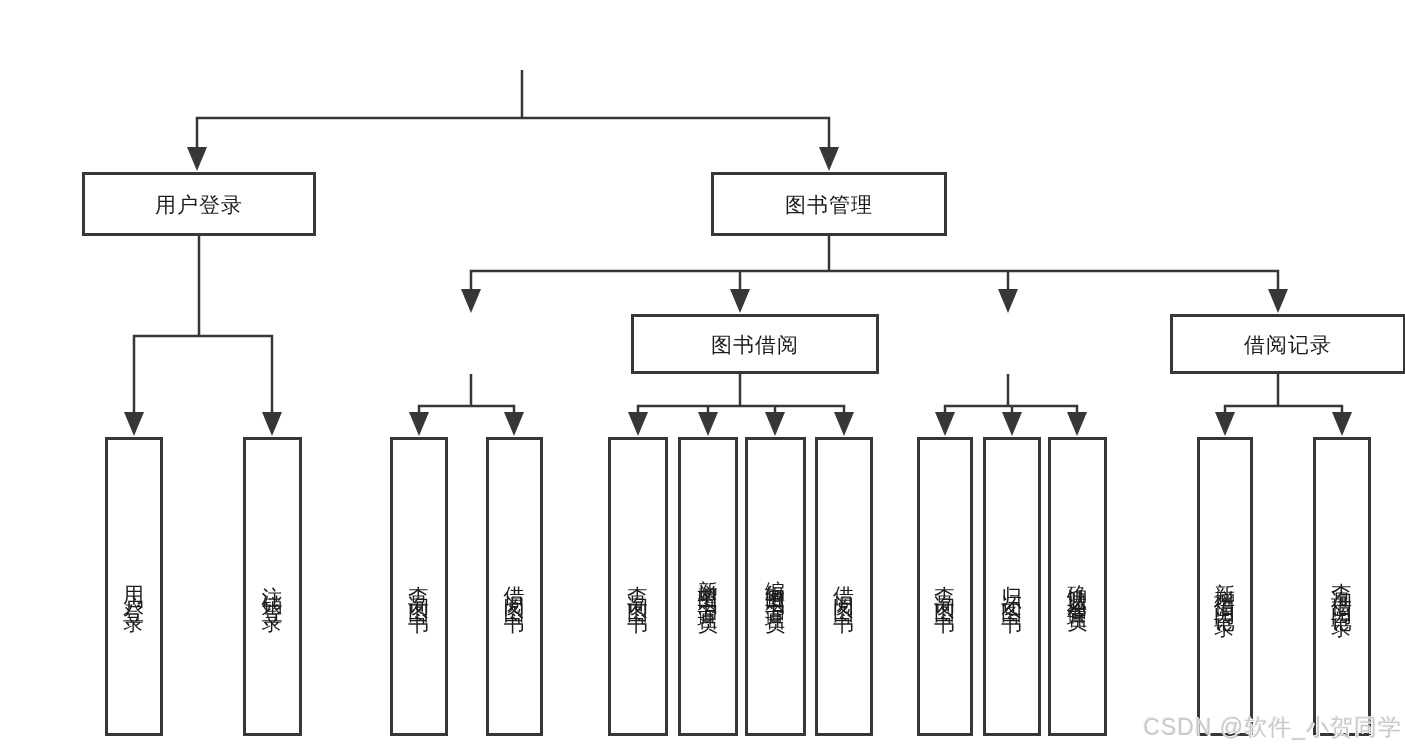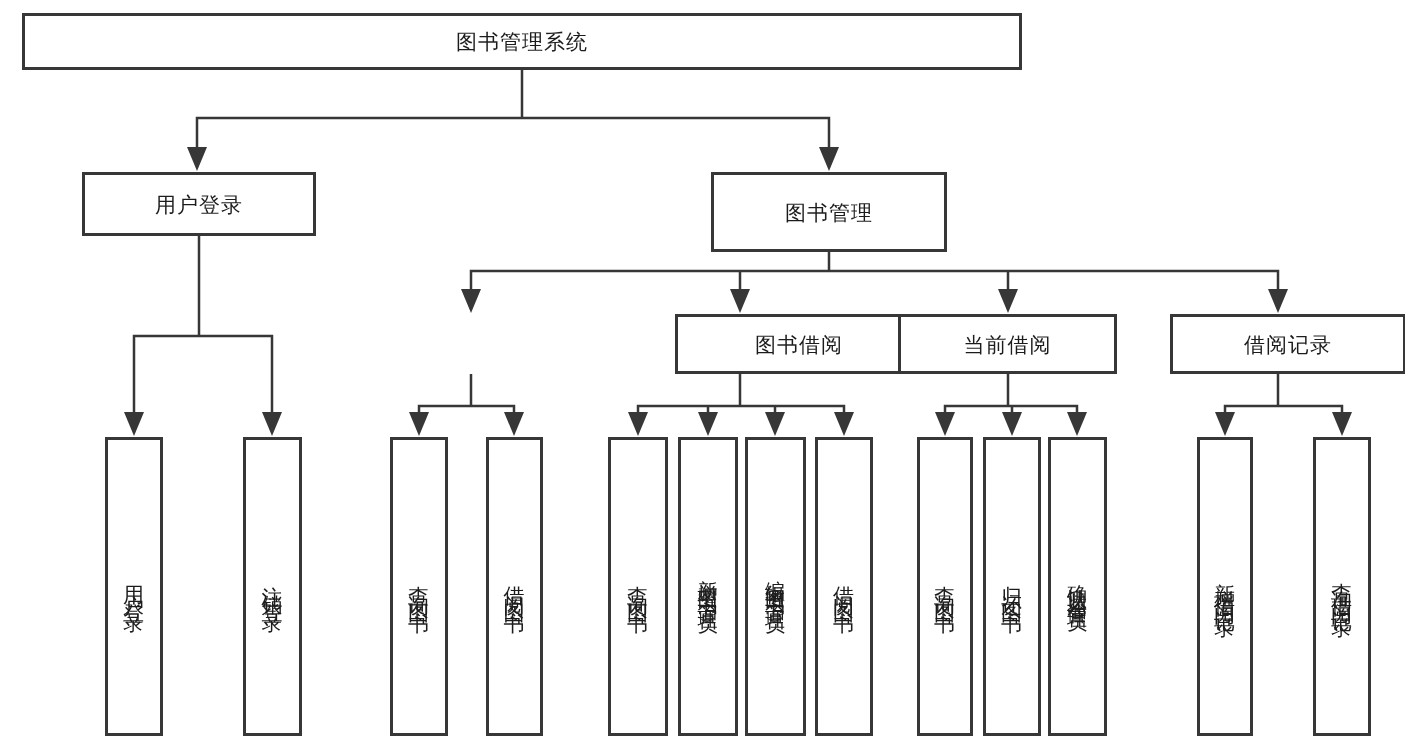--- a/index.html
+++ b/index.html
@@ -103,41 +103,40 @@
 
       <polygon points="935,412 955,412 945,436"></polygon>
       <polygon points="1002,412 1022,412 1012,436"></polygon>
       <polygon points="1067,412 1087,412 1077,436"></polygon>
 
       <polygon points="1215,412 1235,412 1225,436"></polygon>
       <polygon points="1332,412 1352,412 1342,436"></polygon>
     </g>
   </svg>
 
-  <div class="node h" style="left:22px; top:13px; width:1000px; height:57px;">图书管理系统</div>
 
   <div class="node h" style="left:82px; top:172px; width:234px; height:64px;">用户登录</div>
-  <div class="node h" style="left:711px; top:172px; width:236px; height:80px;text-align:center;">图书管理</div>
+  <div class="node h" style="left:711px; top:172px; width:236px; height:64px;text-align:center;">图书管理</div>
 
-  <div class="node h" style="left:631px; top:314px; width:248px; height:60px;margin-left:44px;">图书借阅</div>
-  <div class="node h" style="left:898px; top:314px; width:219px; height:60px;">当前借阅</div>
+  <div class="node h" style="left:631px; top:314px; width:248px; height:60px;">图书借阅</div>
   <div class="node h" style="left:1170px; top:314px; width:236px; height:60px;">借阅记录</div>
 
   <div class="node v" style="left:105px; width:58px;">用户登录</div>
   <div class="node v" style="left:243px; width:59px;">注销登录</div>
 
   <div class="node v" style="left:390px; width:58px;">查询图书</div>
   <div class="node v" style="left:486px; width:57px;">借阅图书</div>
 
   <div class="node v" style="left:608px; width:60px;">查询图书</div>
   <div class="node v" style="left:678px; width:60px; letter-spacing:5px; font-size:20px;">新增图书（管理员）</div>
   <div class="node v" style="left:745px; width:61px; letter-spacing:5px; font-size:20px;">编辑图书（管理员）</div>
   <div class="node v" style="left:815px; width:58px;">借阅图书</div>
 
   <div class="node v" style="left:917px; width:56px;">查询图书</div>
   <div class="node v" style="left:983px; width:58px;">归还图书</div>
   <div class="node v" style="left:1048px; width:59px; letter-spacing:4px; font-size:20px;">确认归还（管理员）</div>
 
   <div class="node v" style="left:1197px; width:56px; letter-spacing:7px;">新增借阅记录</div>
   <div class="node v" style="left:1313px; width:58px; letter-spacing:7px;">查询借阅记录</div>
 
+  <div id="watermark">CSDN @软件_小贺同学</div>
 
 </div>
 
 </body></html>

